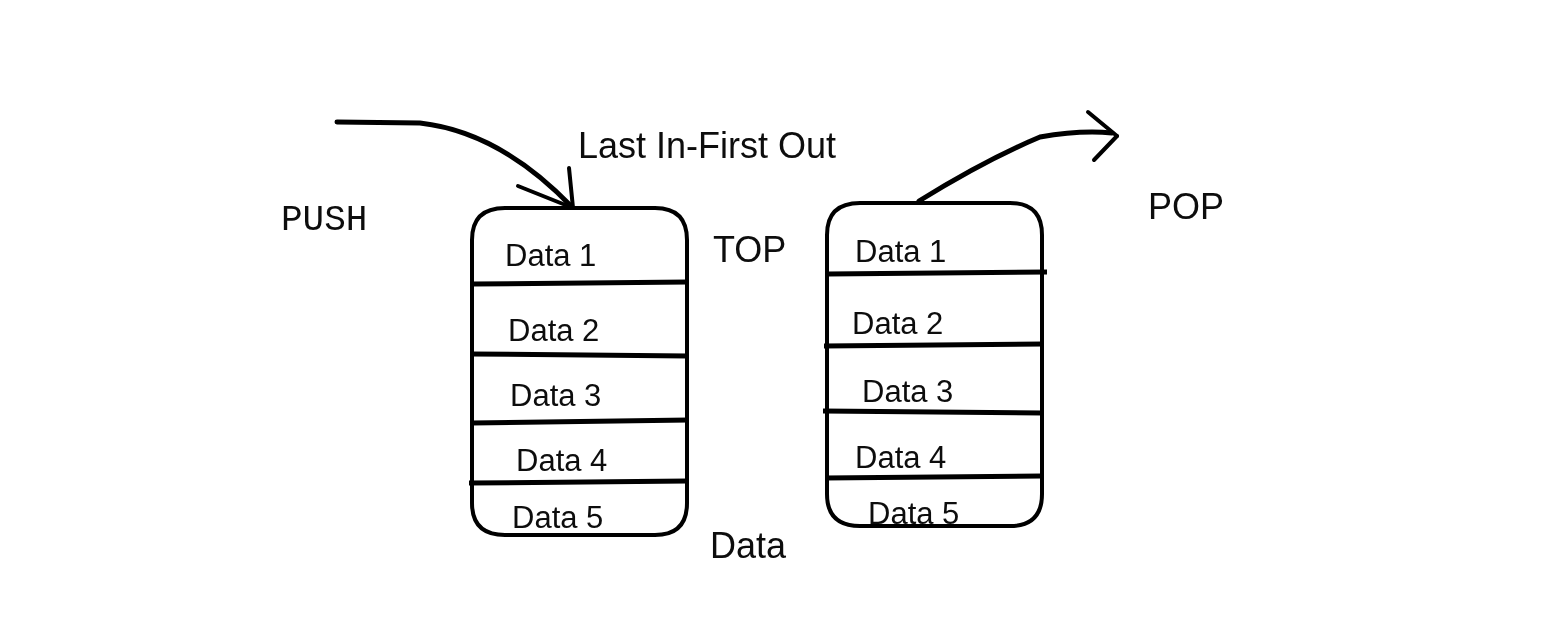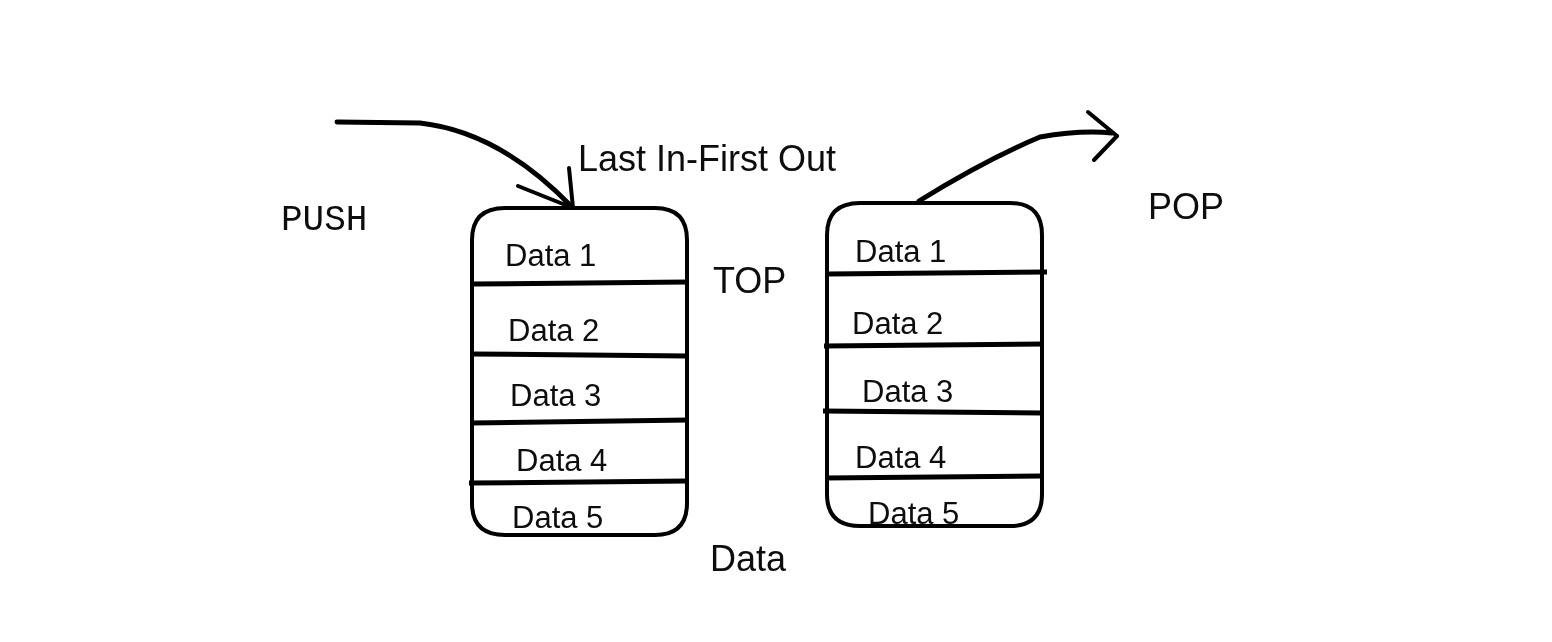--- a/index.html
+++ b/index.html
@@ -31,26 +31,25 @@
     line-height: 1;
   }
   .cell-label {
     font-size: 31px;
   }
   .outside-label {
     font-size: 36px;
   }
   .title-label {
     font-size: 36px;
-    margin-top: 13px;
   }
   #label-push       { left: 281px; top: 203px; font-family: Liberation Mono, monospace; }
   #label-pop        { left: 1148px; top: 189px; }
   #label-lifo       { left: 578px; top: 128px; }
-  #label-top        { left: 713px; top: 232px; margin-top: 31px; }
+  #label-top        { left: 713px; top: 232px; }
   #label-stack      { left: 710px; top: 528px; }
 
   #l-cell-0 { left: 505px; top: 240px; }
   #l-cell-1 { left: 508px; top: 315px; }
   #l-cell-2 { left: 510px; top: 380px; }
   #l-cell-3 { left: 516px; top: 445px; }
   #l-cell-4 { left: 512px; top: 502px; }
 
   #r-cell-0 { left: 855px; top: 236px; }
   #r-cell-1 { left: 852px; top: 308px; }

